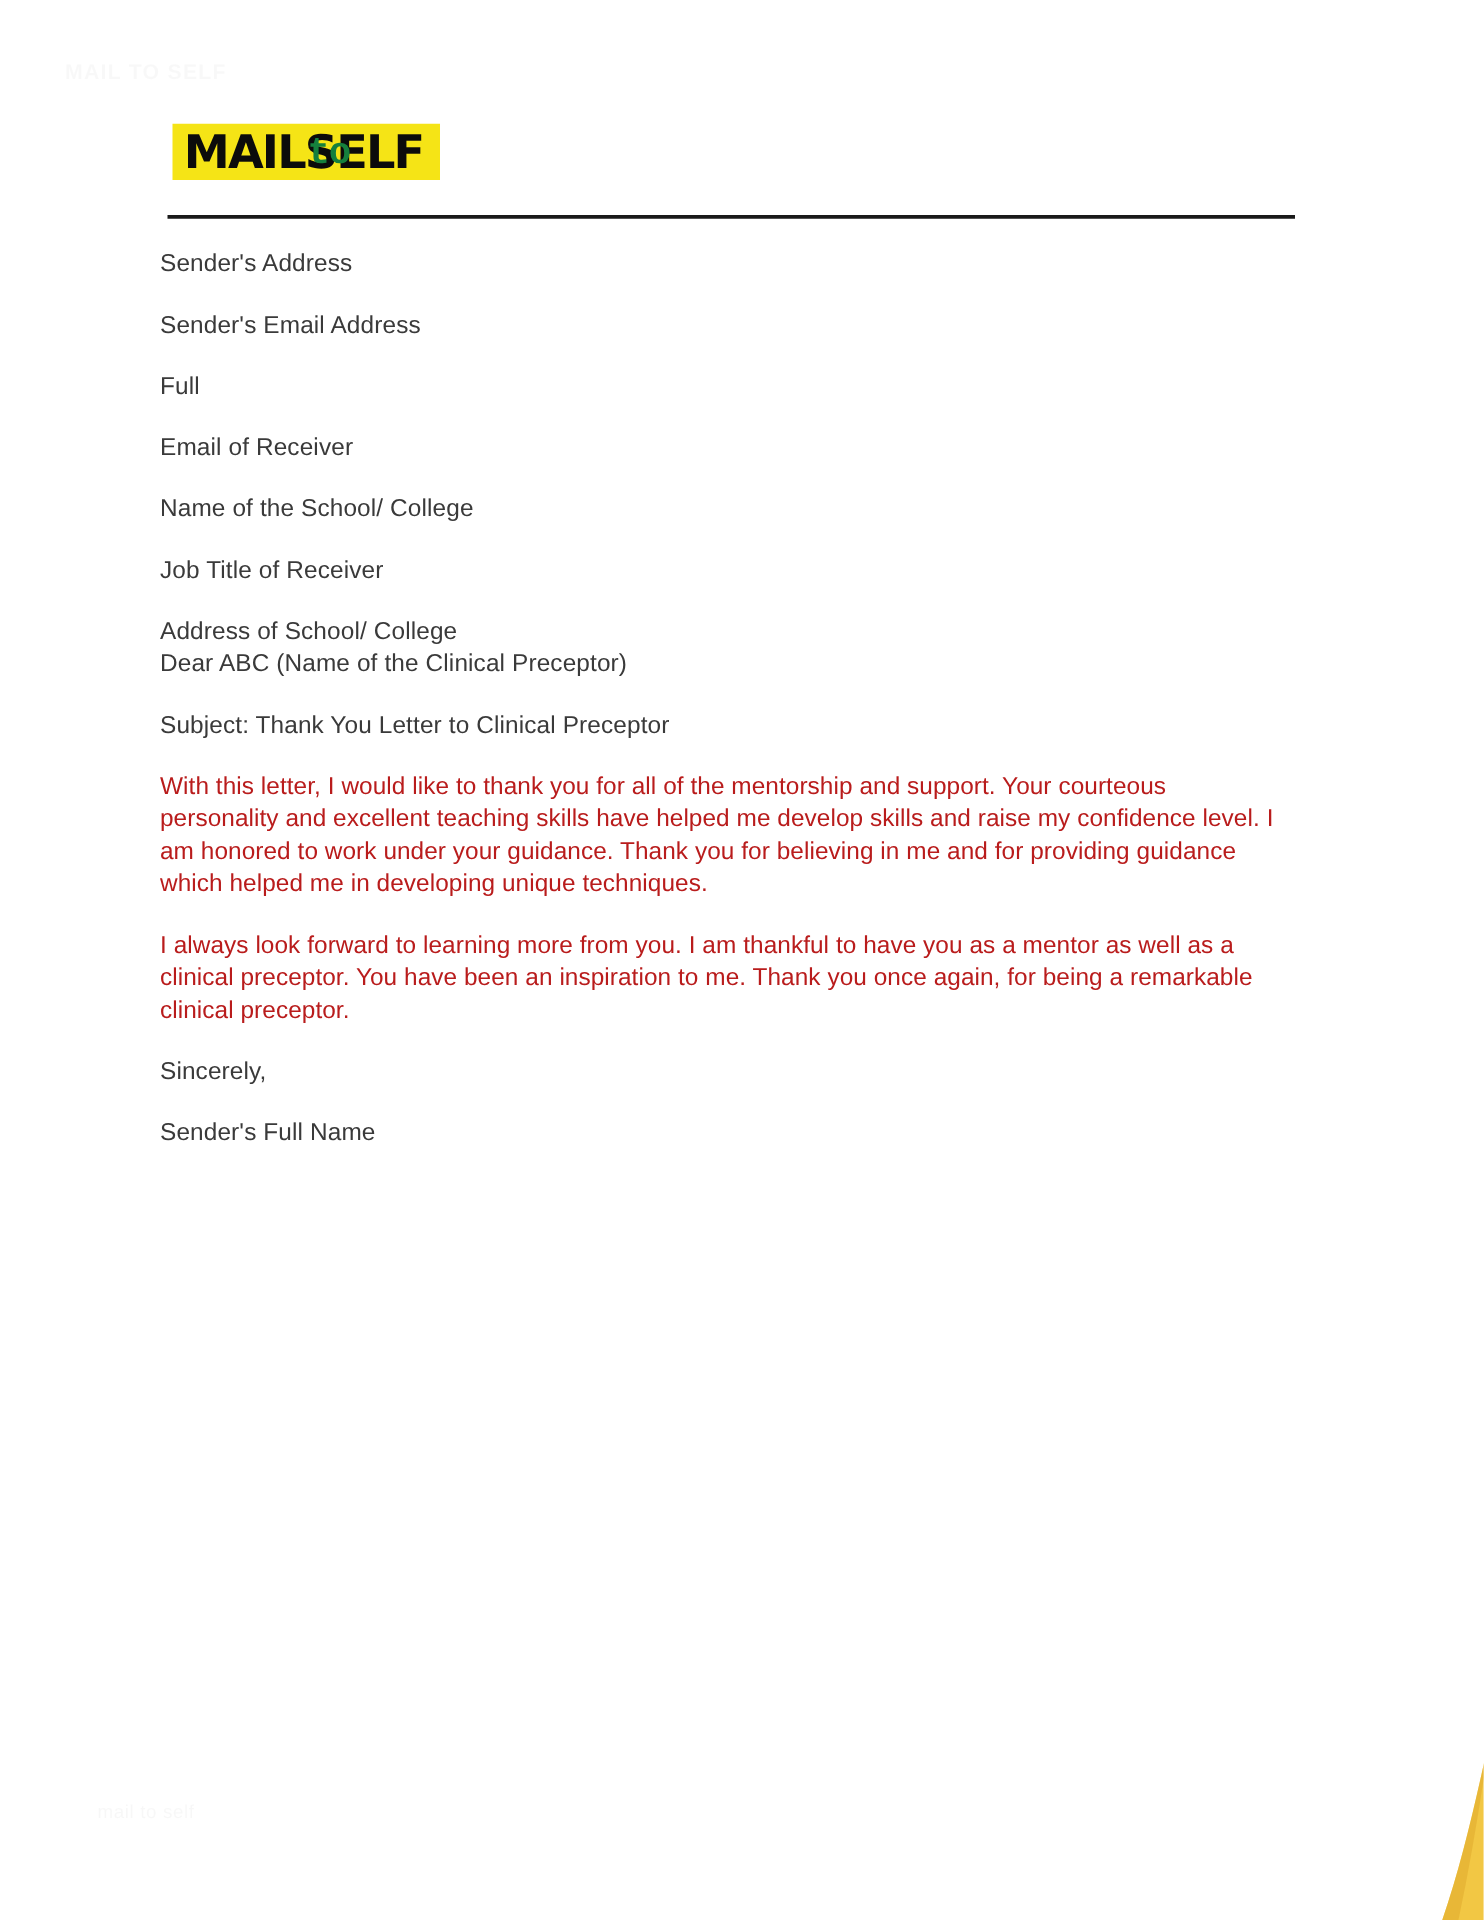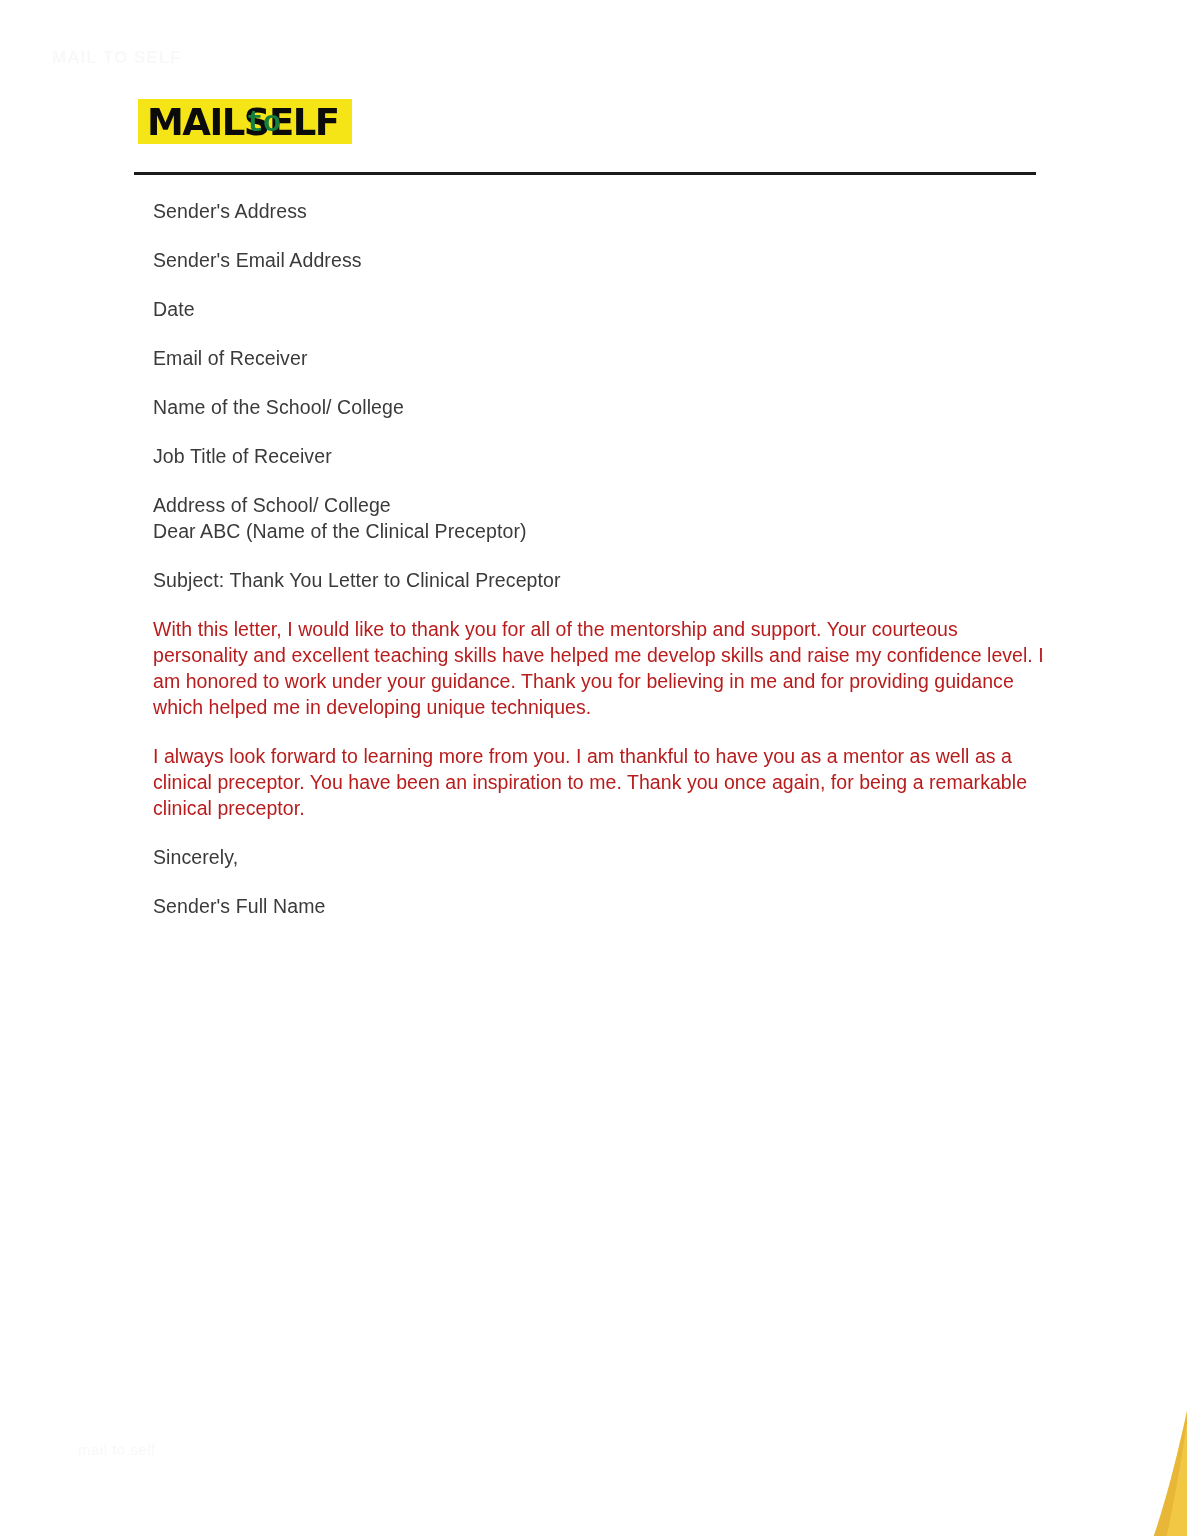--- a/index.html
+++ b/index.html
@@ -107,21 +107,21 @@
     left: 134px;
     top: 172px;
     width: 902px;
     height: 3px;
     background: #1a1a1a;
   }
 
   
   .letter {
     position: absolute;
-    left: 153px;
+    left: 128px;
     top: 198px;
     width: 902px;
   }
 
   .field-line {
     font-size: 19.5px;
     line-height: 26px;
     color: #3a3a3a;
     margin: 0 0 23px 0;
     letter-spacing: 0.1px;
@@ -161,21 +161,21 @@
     <div class="logo-to">TO</div>
   </div>
 
   <div class="rule"></div>
 
   <div class="letter">
 
     <div>
       <p class="field-line">Sender's Address</p>
       <p class="field-line">Sender's Email Address</p>
-      <p class="field-line">Date</p>
+      <p class="field-line">Full</p>
       <p class="field-line">Email of Receiver</p>
       <p class="field-line">Name of the School/ College</p>
       <p class="field-line">Job Title of Receiver</p>
       <p class="field-line">Address of School/ College</p>
     </div>
 
     <p class="field-line">Dear ABC (Name of the Clinical Preceptor)</p>
     <p class="field-line">Subject: Thank You Letter to Clinical Preceptor</p>
 
     <p class="para">With this letter, I would like to thank you for all of the mentorship and support. Your courteous personality and excellent teaching skills have helped me develop skills and raise my confidence level. I am honored to work under your guidance. Thank you for believing in me and for providing guidance which helped me in developing unique techniques.</p>

